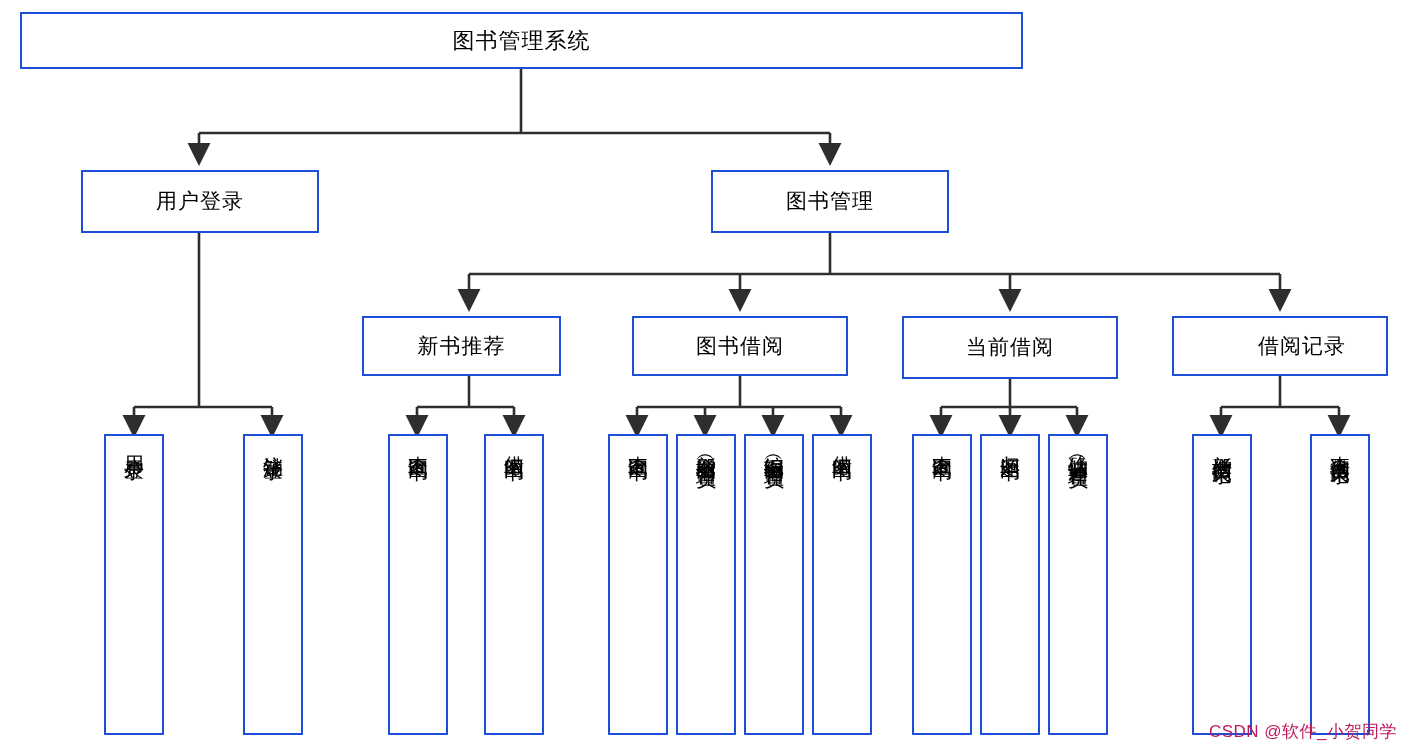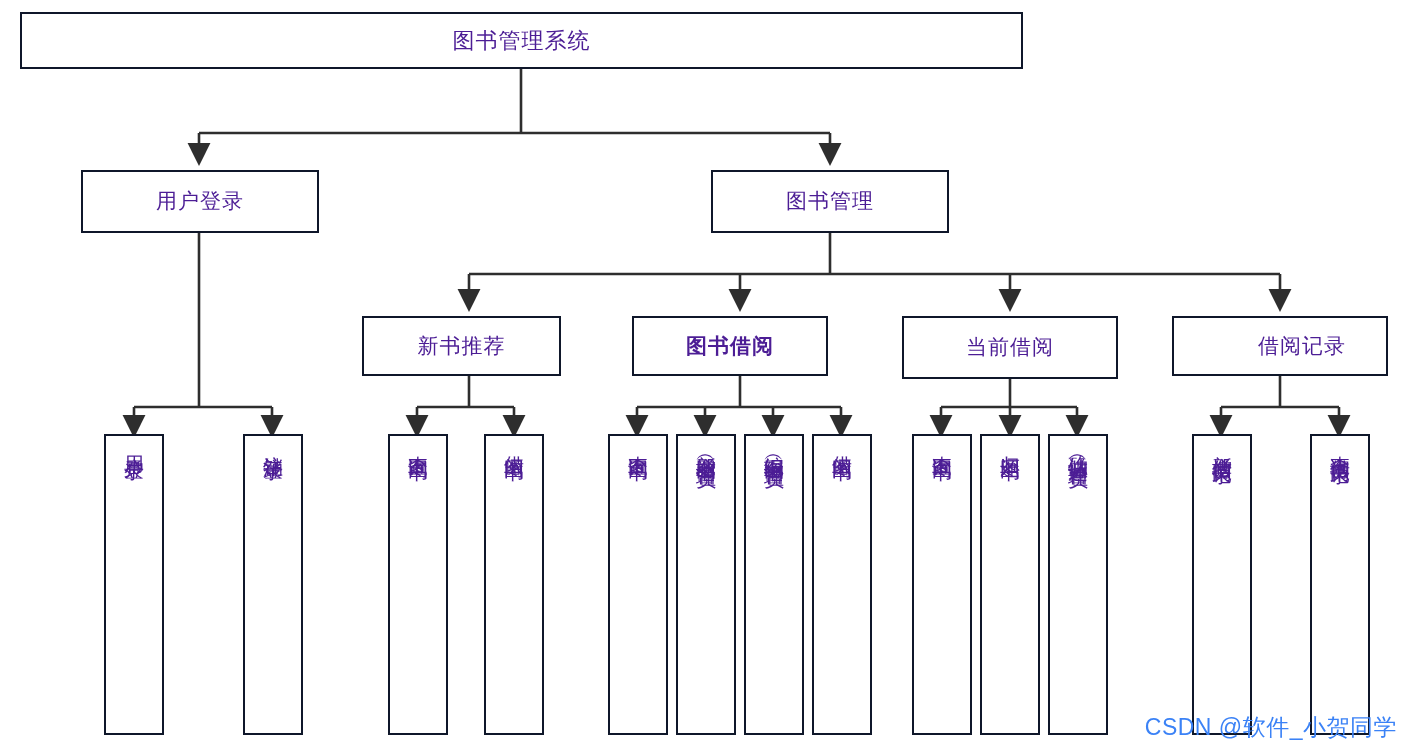--- a/index.html
+++ b/index.html
@@ -10,25 +10,25 @@
     overflow:hidden;
     position:relative;
   }
   #canvas{position:absolute;left:0;top:0;width:1405px;height:747px;}
   svg.connectors{position:absolute;left:0;top:0;width:1405px;height:747px;pointer-events:none;}
 
   .node{
     position:absolute;
     box-sizing:border-box;
     background:#ffffff;
-    border:2px solid #0f172a;
+    border:2px solid #1d4ed8;
     display:flex;
     align-items:center;
     justify-content:center;
-    color:#4c1d95;
+    color:#000000;
   }
   .node .lbl{
     display:block;
     text-align:center;
     line-height:1.18;
     white-space:nowrap;
   }
   
   .node.h .lbl{font-size:21px;letter-spacing:1px;}
   .node.root .lbl{font-size:22px;letter-spacing:1px;}
@@ -42,22 +42,22 @@
     line-height:1.05;
     letter-spacing:2px;
     white-space:normal;
     max-height:288px;
   }
   .node.v.tall .lbl{max-height:292px;}
 
   .watermark{
     position:absolute;
     right:8px;bottom:4px;
-    font-size:23px;
-    color:#3b82f6;
+    font-size:17px;
+    color:#be185d;
     letter-spacing:0.5px;
     user-select:none;
     white-space:nowrap;
   }
 </style>
 </head>
 <body>
 
 <div id="canvas">
 
@@ -118,21 +118,21 @@
   <div class="node h" style="left:81px;top:170px;width:238px;height:63px;">
     <span class="lbl">用户登录</span>
   </div>
   <div class="node h" style="left:711px;top:170px;width:238px;height:63px;">
     <span class="lbl">图书管理</span>
   </div>
 
   <div class="node h" style="left:362px;top:316px;width:199px;height:60px;">
     <span class="lbl">新书推荐</span>
   </div>
-  <div class="node h" style="left:632px;top:316px;width:196px;height:60px;font-weight:bold;">
+  <div class="node h" style="left:632px;top:316px;width:216px;height:60px;">
     <span class="lbl">图书借阅</span>
   </div>
   <div class="node h" style="left:902px;top:316px;width:216px;height:63px;">
     <span class="lbl">当前借阅</span>
   </div>
   <div class="node h" style="left:1172px;top:316px;width:216px;height:60px;padding-left:44px;">
     <span class="lbl">借阅记录</span>
   </div>
 
   <div class="node v" style="left:104px;top:434px;width:60px;height:301px;">

